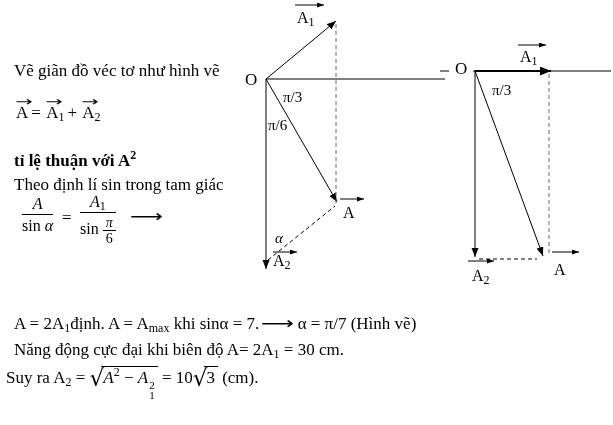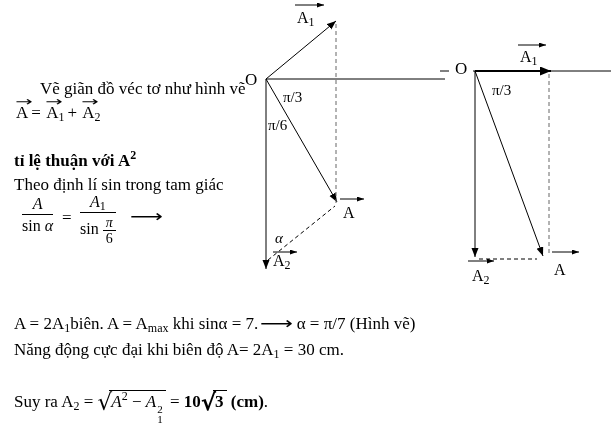--- a/index.html
+++ b/index.html
@@ -27,30 +27,30 @@
   .minifrac .mnum { display:block; border-bottom:1px solid #000; padding:0 3px; line-height:15px; }
   .minifrac .mden { display:block; line-height:15px; }
   .larr {
     display:inline-block; font-family:"DejaVu Sans", sans-serif;
     transform:scaleX(1.35); transform-origin:0 50%; margin:0 12px 0 2px;
   }
   
   .sqrt { white-space:nowrap; }
   .sqrt .sign { font-size:23px; vertical-align:-3px; font-family:"DejaVu Sans", sans-serif; }
   .sqrt .rad { border-top:1.4px solid #000; padding:1px 3px 0 2px; margin-left:-3px; }
-  .b { font-weight:bold; }
+  .b { font-weight:normal; }
   .supsub { display:inline-flex; flex-direction:column; font-size:11px; line-height:10px; vertical-align:-6px; margin-left:1px; font-style:normal; }
   svg text { font-family:"Liberation Serif", serif; fill:#000; }
 </style>
 </head>
 <body>
 
 <div class="canvas">
 
-  <div class="abs txt" style="left:14px; top:78px;margin-left:26px;">Vẽ giãn đồ véc tơ như hình vẽ</div>
+  <div class="abs txt" style="left:14px; top:60px;">Vẽ giãn đồ véc tơ như hình vẽ</div>
 
   <div class="abs txt" style="left:15px; top:102px;">
     <span class="vec"><span class="vec-arrow">→</span><span>A</span></span><span>=</span>
     <span class="vec"><span class="vec-arrow">→</span><span>A</span><sub class="s1">1</sub></span><span>+</span>
     <span class="vec"><span class="vec-arrow">→</span><span>A</span><sub class="s1">2</sub></span>
   </div>
 
 
   <div class="abs txt" style="left:14px; top:150px;font-weight:bold;"><span>tỉ lệ thuận với A</span><sup class="s2">2</sup></div>
 
@@ -108,22 +108,22 @@
     <line x1="80" y1="15" x2="108" y2="15" stroke="#000" stroke-width="1" marker-end="url(#ahS)"></line>
     <line x1="114" y1="222" x2="141" y2="222" stroke="#000" stroke-width="1" marker-end="url(#ahS)"></line>
     <line x1="30" y1="231" x2="56" y2="231" stroke="#000" stroke-width="1" marker-end="url(#ahS)"></line>
     <text x="17" y="44" font-size="17">O</text>
     <text x="82" y="32" font-size="16"><tspan>A</tspan><tspan dy="3" font-size="12">1</tspan></text>
     <text x="54" y="65" font-size="15">π/3</text>
     <text x="116" y="245" font-size="16">A</text>
     <text x="34" y="251" font-size="16"><tspan>A</tspan><tspan dy="3" font-size="12">2</tspan></text>
   </svg>
 
-  <div class="abs txt" style="left:14px; top:313px;"><span>A = 2A</span><sub class="s1">1</sub><span>biên. A = A</span><sub class="s1">max</sub><span> khi sinα = 7.</span><span class="larr">⟶</span><span>α = π/7  (Hình vẽ)</span></div>
+  <div class="abs txt" style="left:14px; top:313px;"><span>A = 2A</span><sub class="s1">1</sub><span>định. A = A</span><sub class="s1">max</sub><span> khi sinα = 7.</span><span class="larr">⟶</span><span>α = π/7  (Hình vẽ)</span></div>
 
   <div class="abs txt" style="left:14px; top:339px;"><span>Năng động cực đại khi biên độ A= 2A</span><sub class="s1">1</sub><span> = 30 cm.</span></div>
 
-  <div class="abs txt" style="left:14px; top:367px;margin-top:24px;"><span>Suy ra A</span><sub class="s1">2</sub><span> = </span><span class="sqrt"><span class="sign">√</span><span class="rad"><span class="it">A</span><sup class="s2">2</sup><span> − </span><span class="it">A</span><span class="supsub">
+  <div class="abs txt" style="left:6px; top:367px;"><span>Suy ra A</span><sub class="s1">2</sub><span> = </span><span class="sqrt"><span class="sign">√</span><span class="rad"><span class="it">A</span><sup class="s2">2</sup><span> − </span><span class="it">A</span><span class="supsub">
             <span>2</span>
             <span>1</span>
           </span></span></span><span> = </span><span class="b">10</span><span class="sqrt b"><span class="sign">√</span><span class="rad">3</span></span><span class="b">&nbsp;</span><span class="b">(cm)</span><span>.</span></div>
 
 </div>
 
 </body></html>

